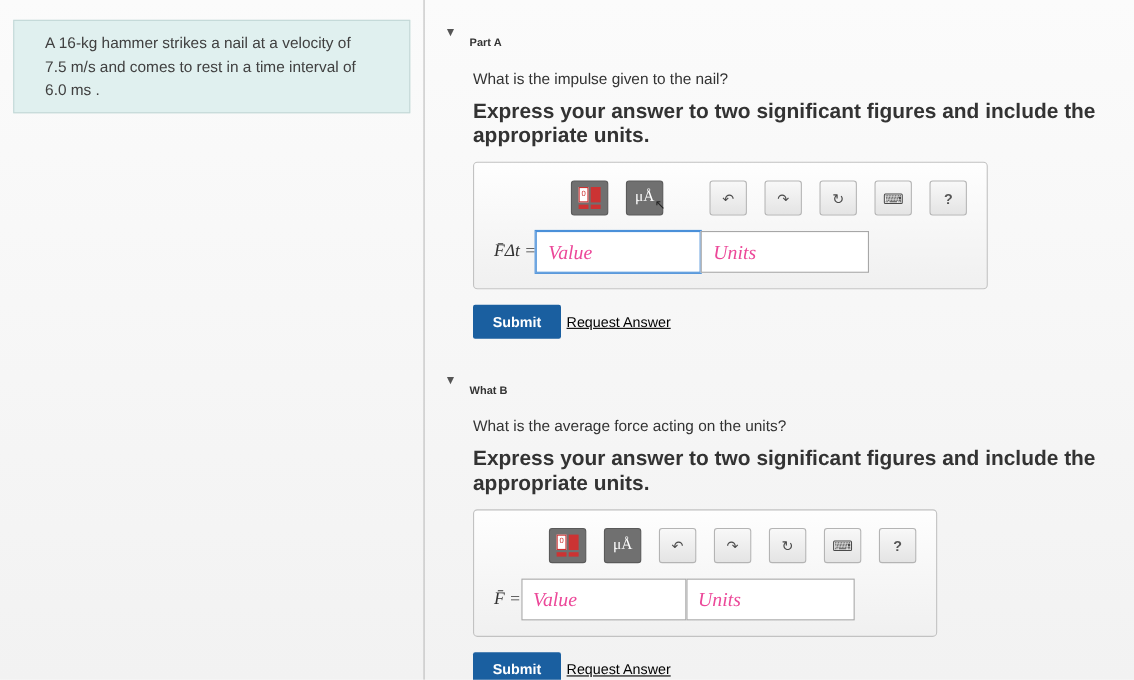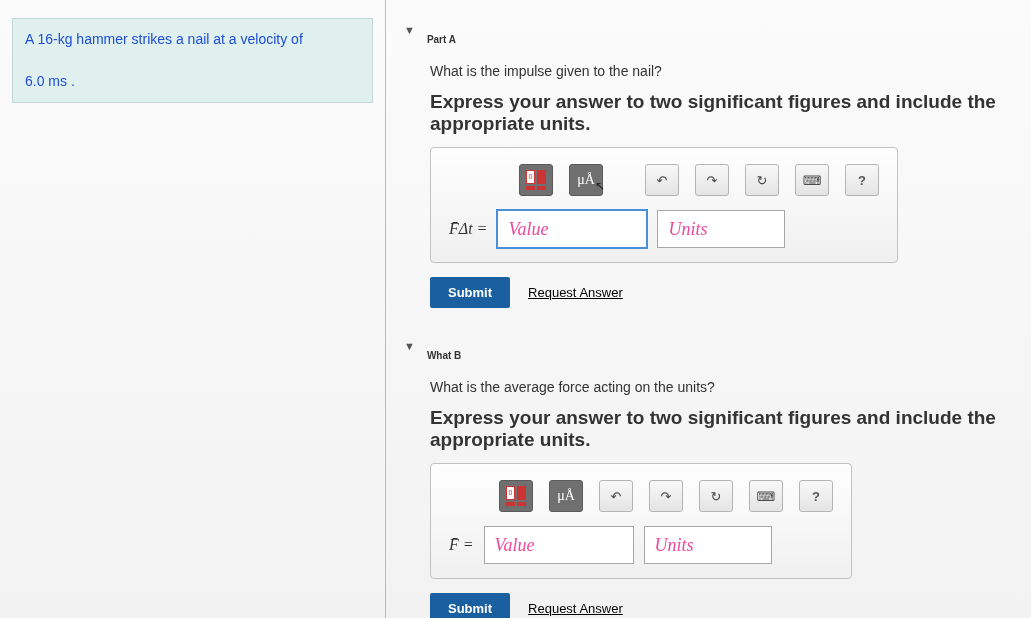--- a/index.html
+++ b/index.html
@@ -18,24 +18,24 @@
     width: 100%;
     height: 100%;
   }
   .sidebar {
     width: 385px;
     padding: 18px 12px;
   }
   .problem-box {
     background: #e0f0ef;
     border: 1px solid #c3d8d6;
-    padding: 10px 12px;
+    padding: 10px 28px;
     font-size: 14px;
     line-height: 1.5;
-    color: #1d4ed8;
+    color: #404040;
   }
   .vsep {
     width: 1px;
     background: #bbb;
     margin: 0;
   }
   .main {
     flex: 1;
     padding: 14px 18px;
   }
@@ -98,43 +98,42 @@
     gap: 2px;
     width: 20px; height: 20px;
   }
   .icon-blocks span { background:#c33; }
   .icon-blocks span:first-child { background:#fff; border:1px solid #c33; font-size:7px; display:flex; align-items:center; justify-content:center; color:#c33;}
   .mu-a { font-family: Georgia, serif; font-size:14px; color:#fff; }
   .tbtn .q { font-weight: bold; color:#555; }
   .eq-row {
     display: flex;
     align-items: center;
-    gap: 10px;
   }
   .eq-label {
     font-family: Georgia, 'Times New Roman', serif;
     font-style: italic;
     font-size: 16px;
     white-space: nowrap;
   }
   .value-input, .units-input {
     height: 38px;
     border: 1px solid #a7a7a7;
     font-family: Georgia, serif;
     font-style: italic;
     font-size: 18px;
     color: #ec4899;
     padding: 0 10px;
     display: flex;
     align-items: center;
     background: #fff;
   }
   .value-input { width: 150px; border-color:#4a90d9; box-shadow:0 0 0 1px #4a90d9; }
-  .units-input { width: 128px; }
-  .actions { margin-top: 14px; display:flex; align-items:center; gap:18px; }
+  .units-input { width: 153px; }
+  .actions { margin-top: 14px; display:flex; align-items:center; gap:5px; }
   .submit-btn {
     background: #1a5fa0;
     color: #fff;
     border: none;
     padding: 8px 18px;
     font-weight: bold;
     font-size: 13px;
     cursor: pointer;
     border-radius: 2px;
   }
@@ -152,21 +151,21 @@
     color: #222;
   }
 </style>
 </head>
 <body>
 
 <div class="page">
   <div class="sidebar">
     <div class="problem-box">
       <span>A 16-kg hammer strikes a nail at a velocity of</span><br>
-      <br>
+      <span>7.5 m/s and comes to rest in a time interval of</span><br>
       <span>6.0 ms .</span>
     </div>
   </div>
 
   <div class="vsep"></div>
 
   <div class="main">
 
     <div class="part">
       <div class="part-header">

